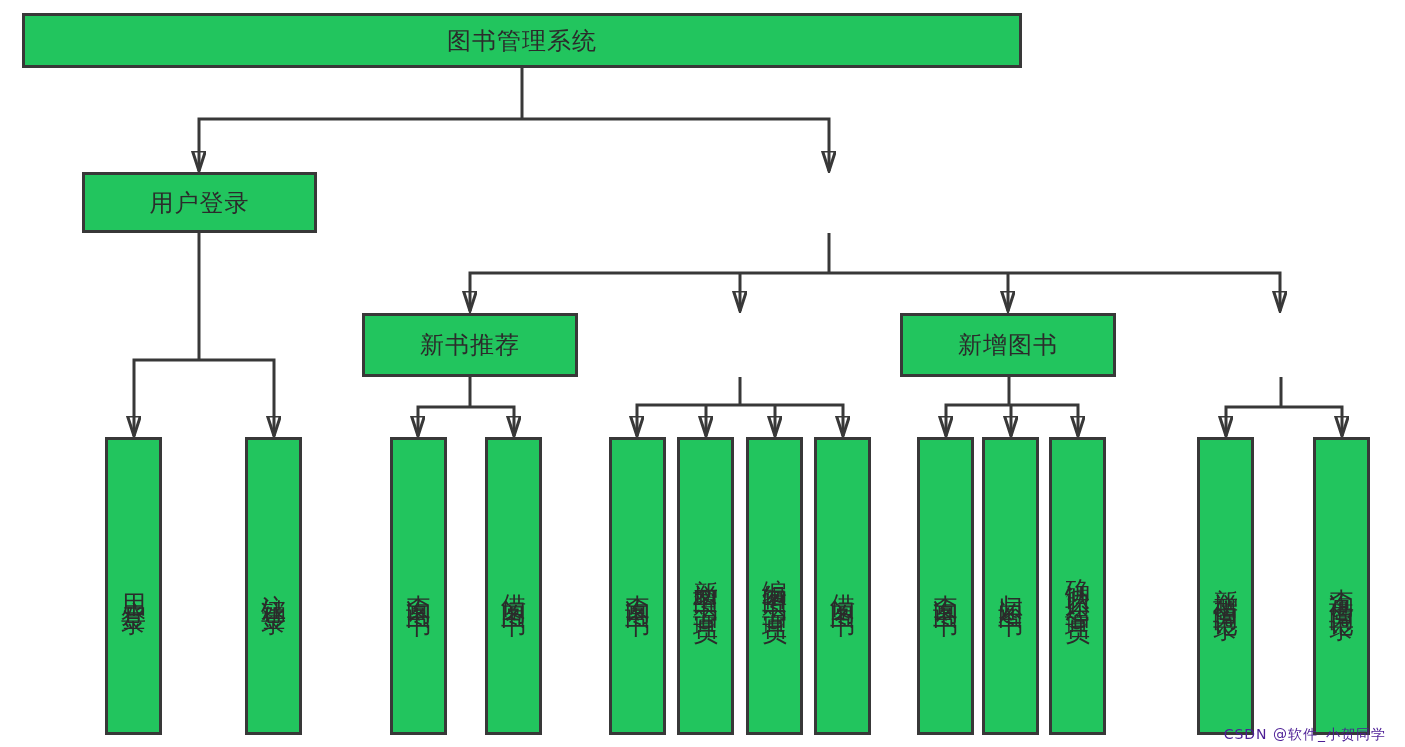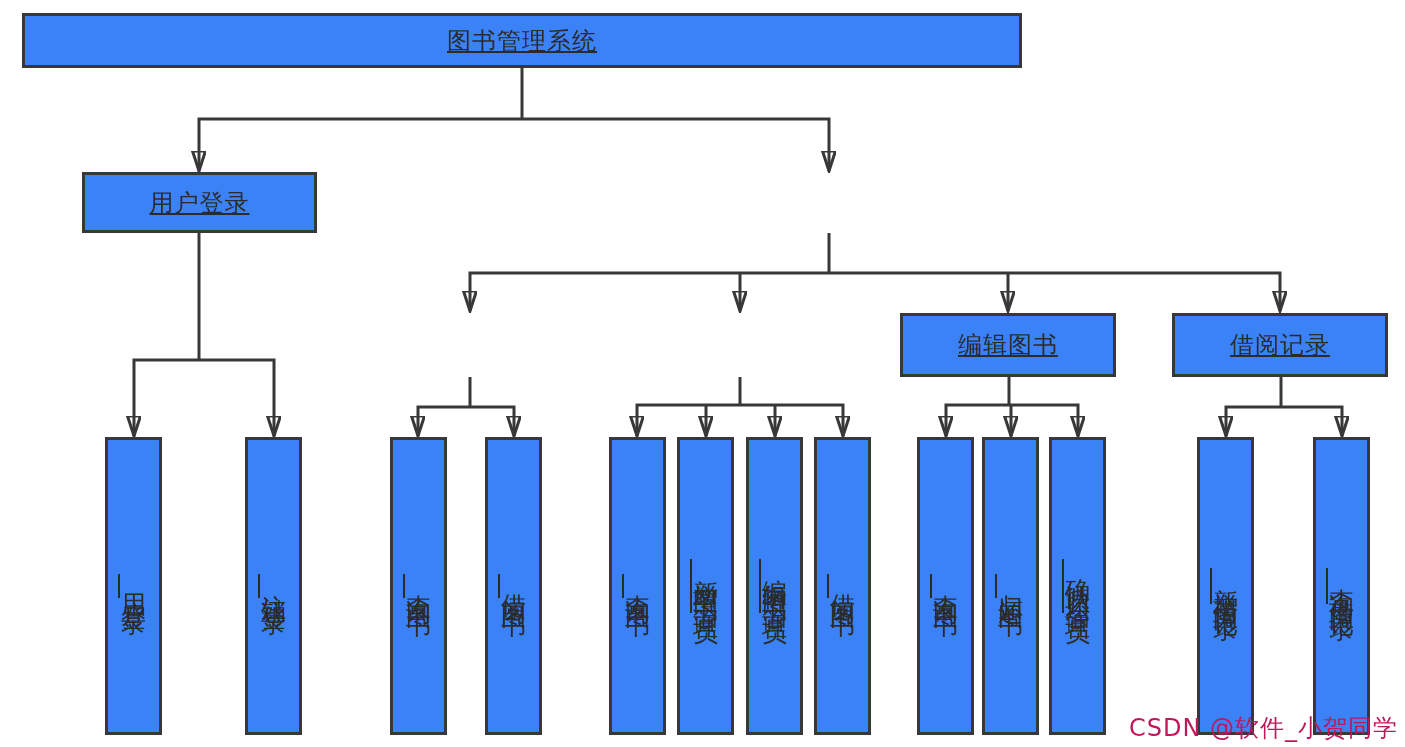--- a/index.html
+++ b/index.html
@@ -10,35 +10,34 @@
     font-family:"DejaVu Sans","Liberation Sans",sans-serif;
     color:#2b2b2b;
     overflow:hidden;
   }
   .connectors{position:absolute;left:0;top:0;width:1405px;height:747px;}
   .connectors path,.connectors polyline{
     stroke:#383838;stroke-width:3;fill:none;
   }
   .node{
     position:absolute;box-sizing:border-box;
-    border:3px solid #383838;background:#3b82f6;
+    border:3px solid #383838;background:#22c55e;
     display:flex;align-items:center;justify-content:center;
     text-align:center;
-    text-decoration:underline;
   }
   .h-node{font-size:24px;letter-spacing:1px;}
   .v-node span{
     writing-mode:vertical-rl;
     font-size:25px;line-height:1;letter-spacing:6px;
     white-space:nowrap;
   }
   .watermark{
-    position:absolute;right:7px;bottom:3px;
-    font-size:24px;letter-spacing:1px;
-    color:#be185d;z-index:5;
+    position:absolute;right:19px;bottom:3px;
+    font-size:14px;letter-spacing:1px;
+    color:#4c1d95;z-index:5;
   }
 </style>
 </head>
 <body>
 
 <div class="stage">
 
   <svg class="connectors" width="1405" height="747" viewBox="0 0 1405 747" xmlns="http://www.w3.org/2000/svg">
     <defs>
       <marker id="arrow" markerUnits="userSpaceOnUse" markerWidth="22" markerHeight="15" refX="20" refY="6.5" orient="auto-start-reverse">
@@ -88,25 +87,25 @@
   </svg>
 
   <div class="node h-node" style="left:22px;top:13px;width:1000px;height:55px">
     <span>图书管理系统</span>
   </div>
 
   <div class="node h-node" style="left:82px;top:172px;width:235px;height:61px">
     <span>用户登录</span>
   </div>
 
+  <div class="node h-node" style="left:362px;top:313px;width:216px;height:64px">
+    <span>新书推荐</span>
+  </div>
   <div class="node h-node" style="left:900px;top:313px;width:216px;height:64px">
-    <span>编辑图书</span>
-  </div>
-  <div class="node h-node" style="left:1172px;top:313px;width:216px;height:64px">
-    <span>借阅记录</span>
+    <span>新增图书</span>
   </div>
 
   <div class="node v-node" style="left:105px;top:437px;width:57px;height:298px">
     <span>用户登录</span>
   </div>
   <div class="node v-node" style="left:245px;top:437px;width:57px;height:298px">
     <span>注销登录</span>
   </div>
 
   <div class="node v-node" style="left:390px;top:437px;width:57px;height:298px">

